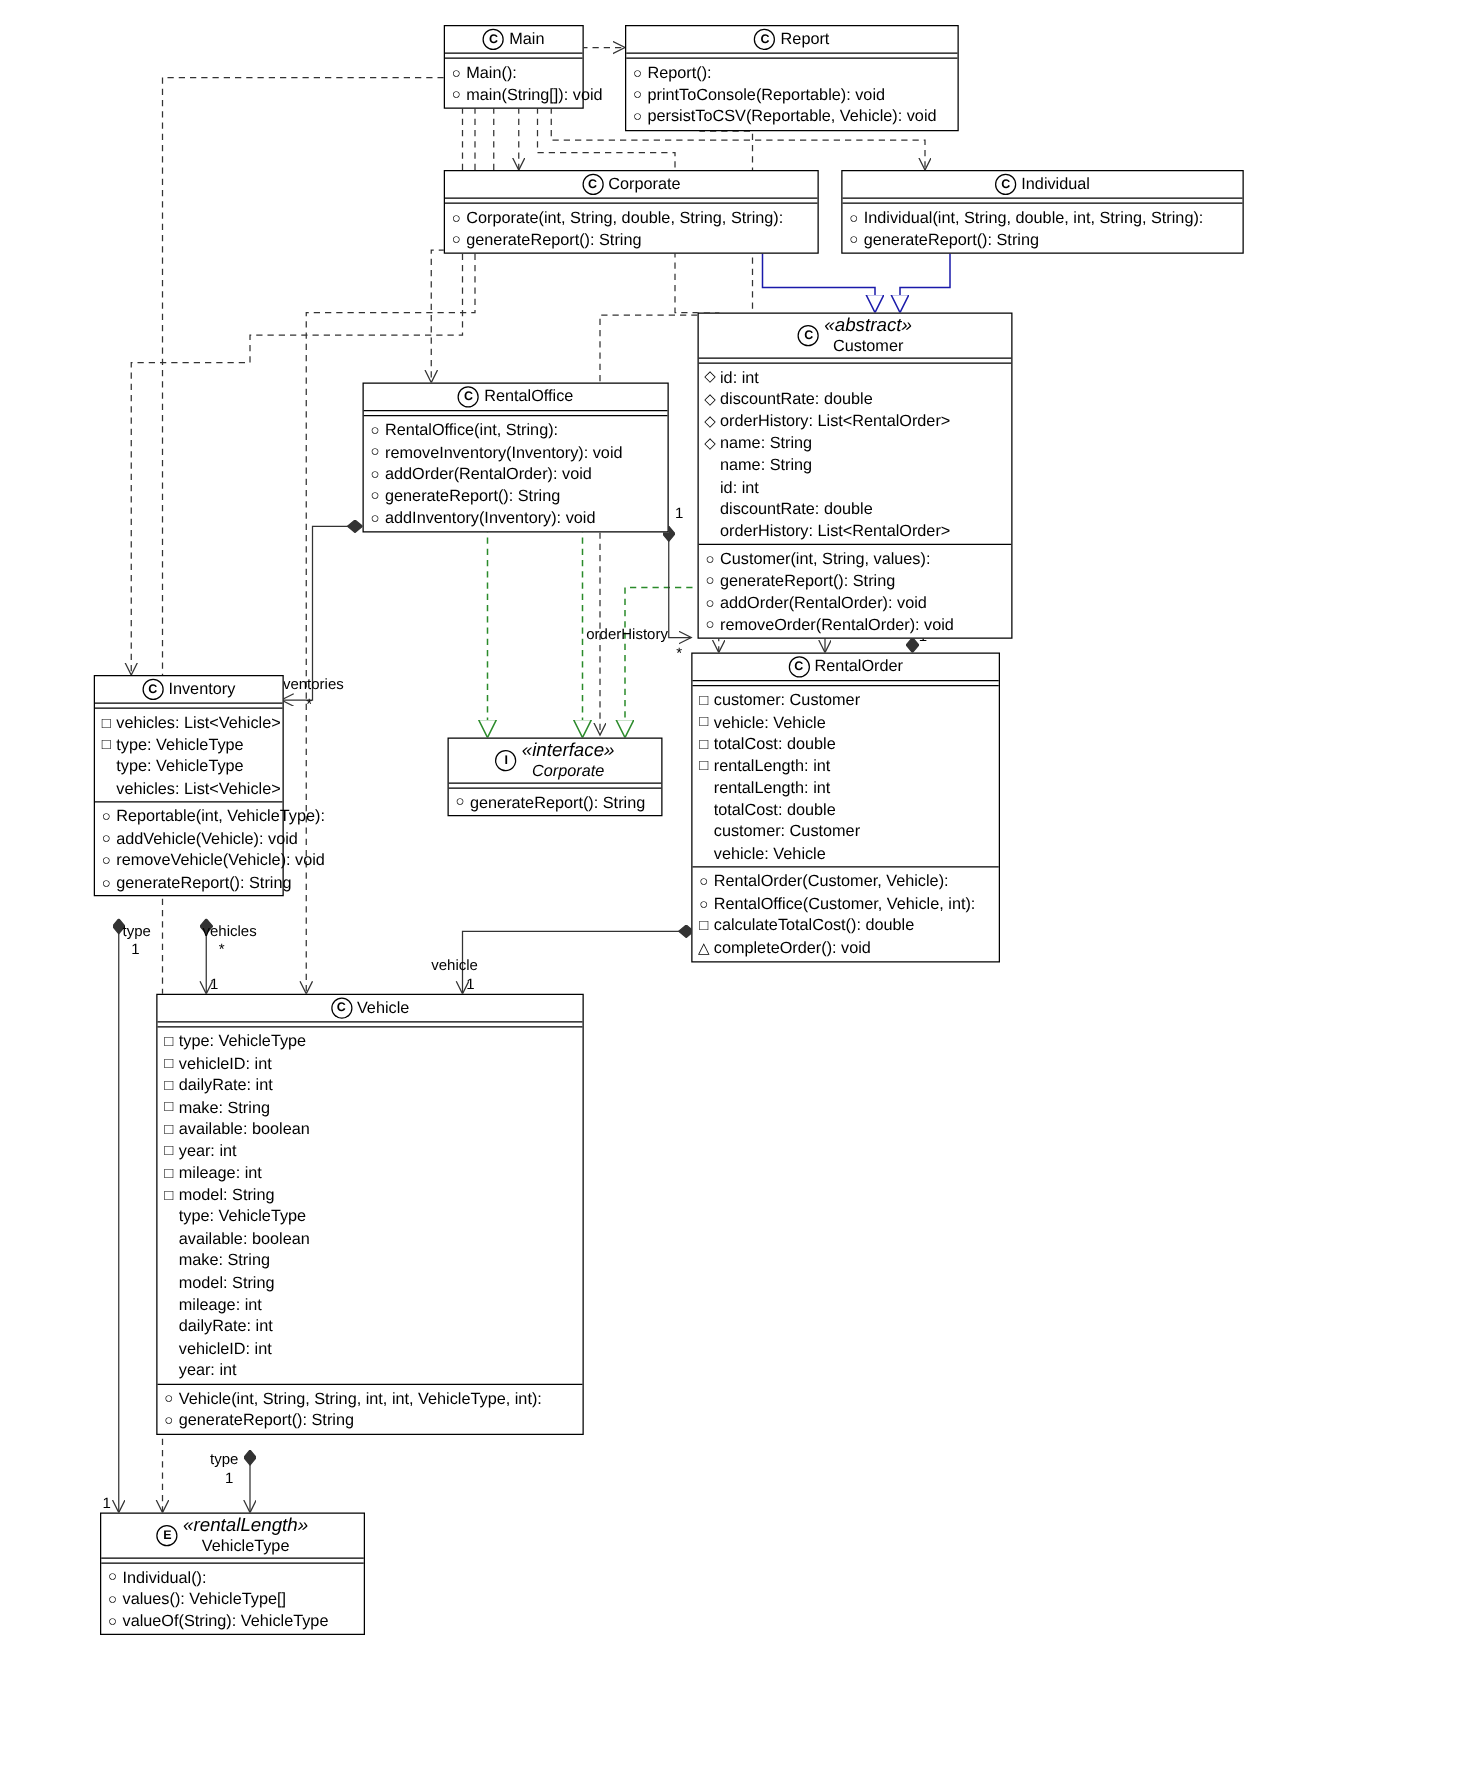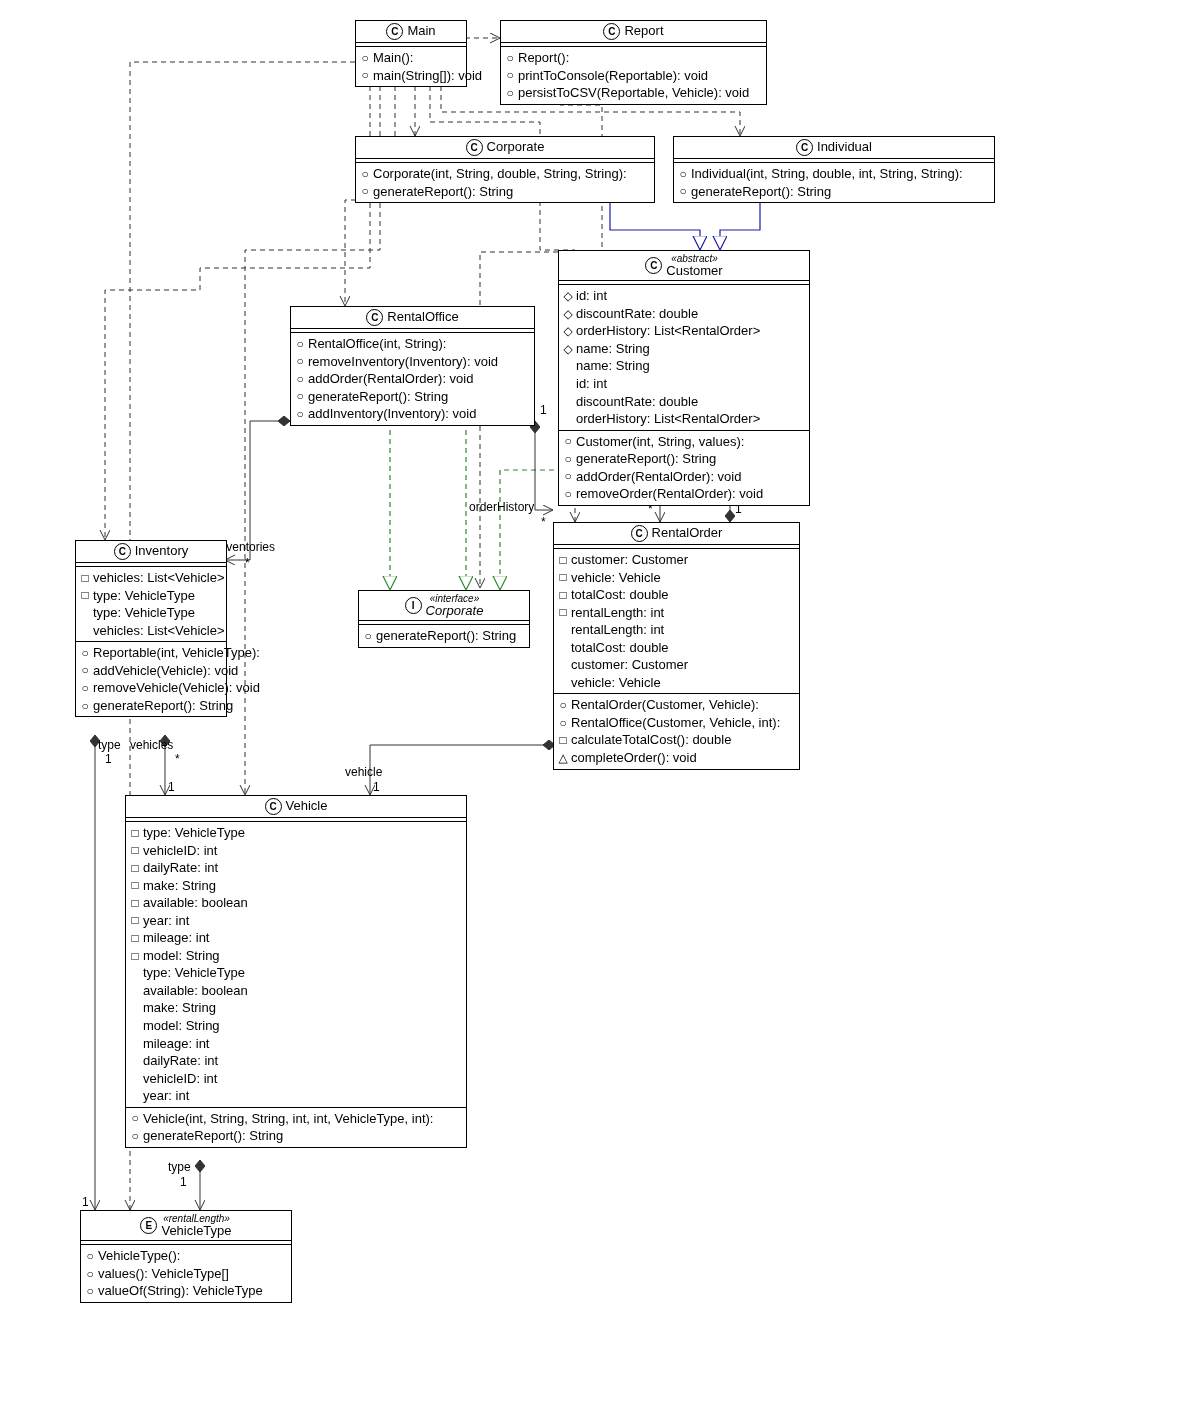--- a/index.html
+++ b/index.html
@@ -1,19 +1,19 @@
 <!DOCTYPE html>
 <html><head>
 <meta charset="utf-8">
 <style>
   body { margin:0; padding:0; font-family: Arial, Helvetica, sans-serif; background:#fff; }
   #canvas { position:relative; width:1177px; height:1422px; }
   .box { position:absolute; border:1px solid #000; background:#fff; font-size:13px; }
   .hdr { border-bottom:1px solid #000; padding:2px 4px; text-align:center; font-weight:normal; display:flex; justify-content:center; align-items:center; gap:4px; }
-  .hdr .stereo { font-size:10px; font-style:italic; display:block; }
+  .hdr .stereo { font-size:15px; font-style:italic; display:block; }
   .hdr .nm { display:block; }
   .hdr-col{display:flex;flex-direction:column;align-items:center;line-height:1.1;}
   .sect { border-bottom:1px solid #000; padding:2px 4px; }
   .sect:last-child{border-bottom:none;}
   .row{display:flex;align-items:center;gap:3px;white-space:nowrap;line-height:1.35;}
   .icon{width:15px;height:15px;border:1px solid #000;border-radius:50%;display:inline-flex;align-items:center;justify-content:center;font-size:10px;font-weight:bold;flex:none;}
   .vis{width:10px;display:inline-block;text-align:center;flex:none;font-size:12px;}
   .lbl{position:absolute;font-size:12px;background:transparent;}
   svg{position:absolute;top:0;left:0;}
 </style>
@@ -101,21 +101,21 @@
 <div class="lbl" style="left:664px;top:469px">1</div>
 <div class="lbl" style="left:561px;top:488px">orderHistory</div>
 <div class="lbl" style="left:648px;top:502px">*</div>
 <div class="lbl" style="left:736px;top:469px">1</div>
 <div class="lbl" style="left:681px;top:488px">customer</div>
 <div class="lbl" style="left:735px;top:502px">1</div>
 <div class="lbl" style="left:345px;top:765px">vehicle</div>
 <div class="lbl" style="left:373px;top:780px">1</div>
 <div class="lbl" style="left:98px;top:738px">type</div>
 <div class="lbl" style="left:105px;top:752px">1</div>
-<div class="lbl" style="left:130px;top:738px">vehicles</div>
+<div class="lbl" style="left:162px;top:738px">vehicles</div>
 <div class="lbl" style="left:175px;top:752px">*</div>
 <div class="lbl" style="left:168px;top:780px">1</div>
 <div class="lbl" style="left:168px;top:1160px">type</div>
 <div class="lbl" style="left:180px;top:1175px">1</div>
 <div class="lbl" style="left:82px;top:1195px">1</div>
 
 <div id="boxes">
       <div class="box" style="left: 355px; top: 20px; width: 110px;">
         <div class="hdr">
           <span class="icon">C</span>
@@ -501,21 +501,21 @@
           <span class="icon">E</span>
           <span class="hdr-col">
             <span class="stereo">«rentalLength»</span>
             <span class="nm">VehicleType</span>
           </span>
         </div>
         <div class="sect" style="padding: 0px; height: 3px;"></div>
         <div class="sect">
           <div class="row">
             <span class="vis">○</span>
-            <span>VehicleType():</span>
+            <span>Individual():</span>
           </div>
           <div class="row">
             <span class="vis">○</span>
             <span>values(): VehicleType[]</span>
           </div>
           <div class="row">
             <span class="vis">○</span>
             <span>valueOf(String): VehicleType</span>
           </div>
         </div>

